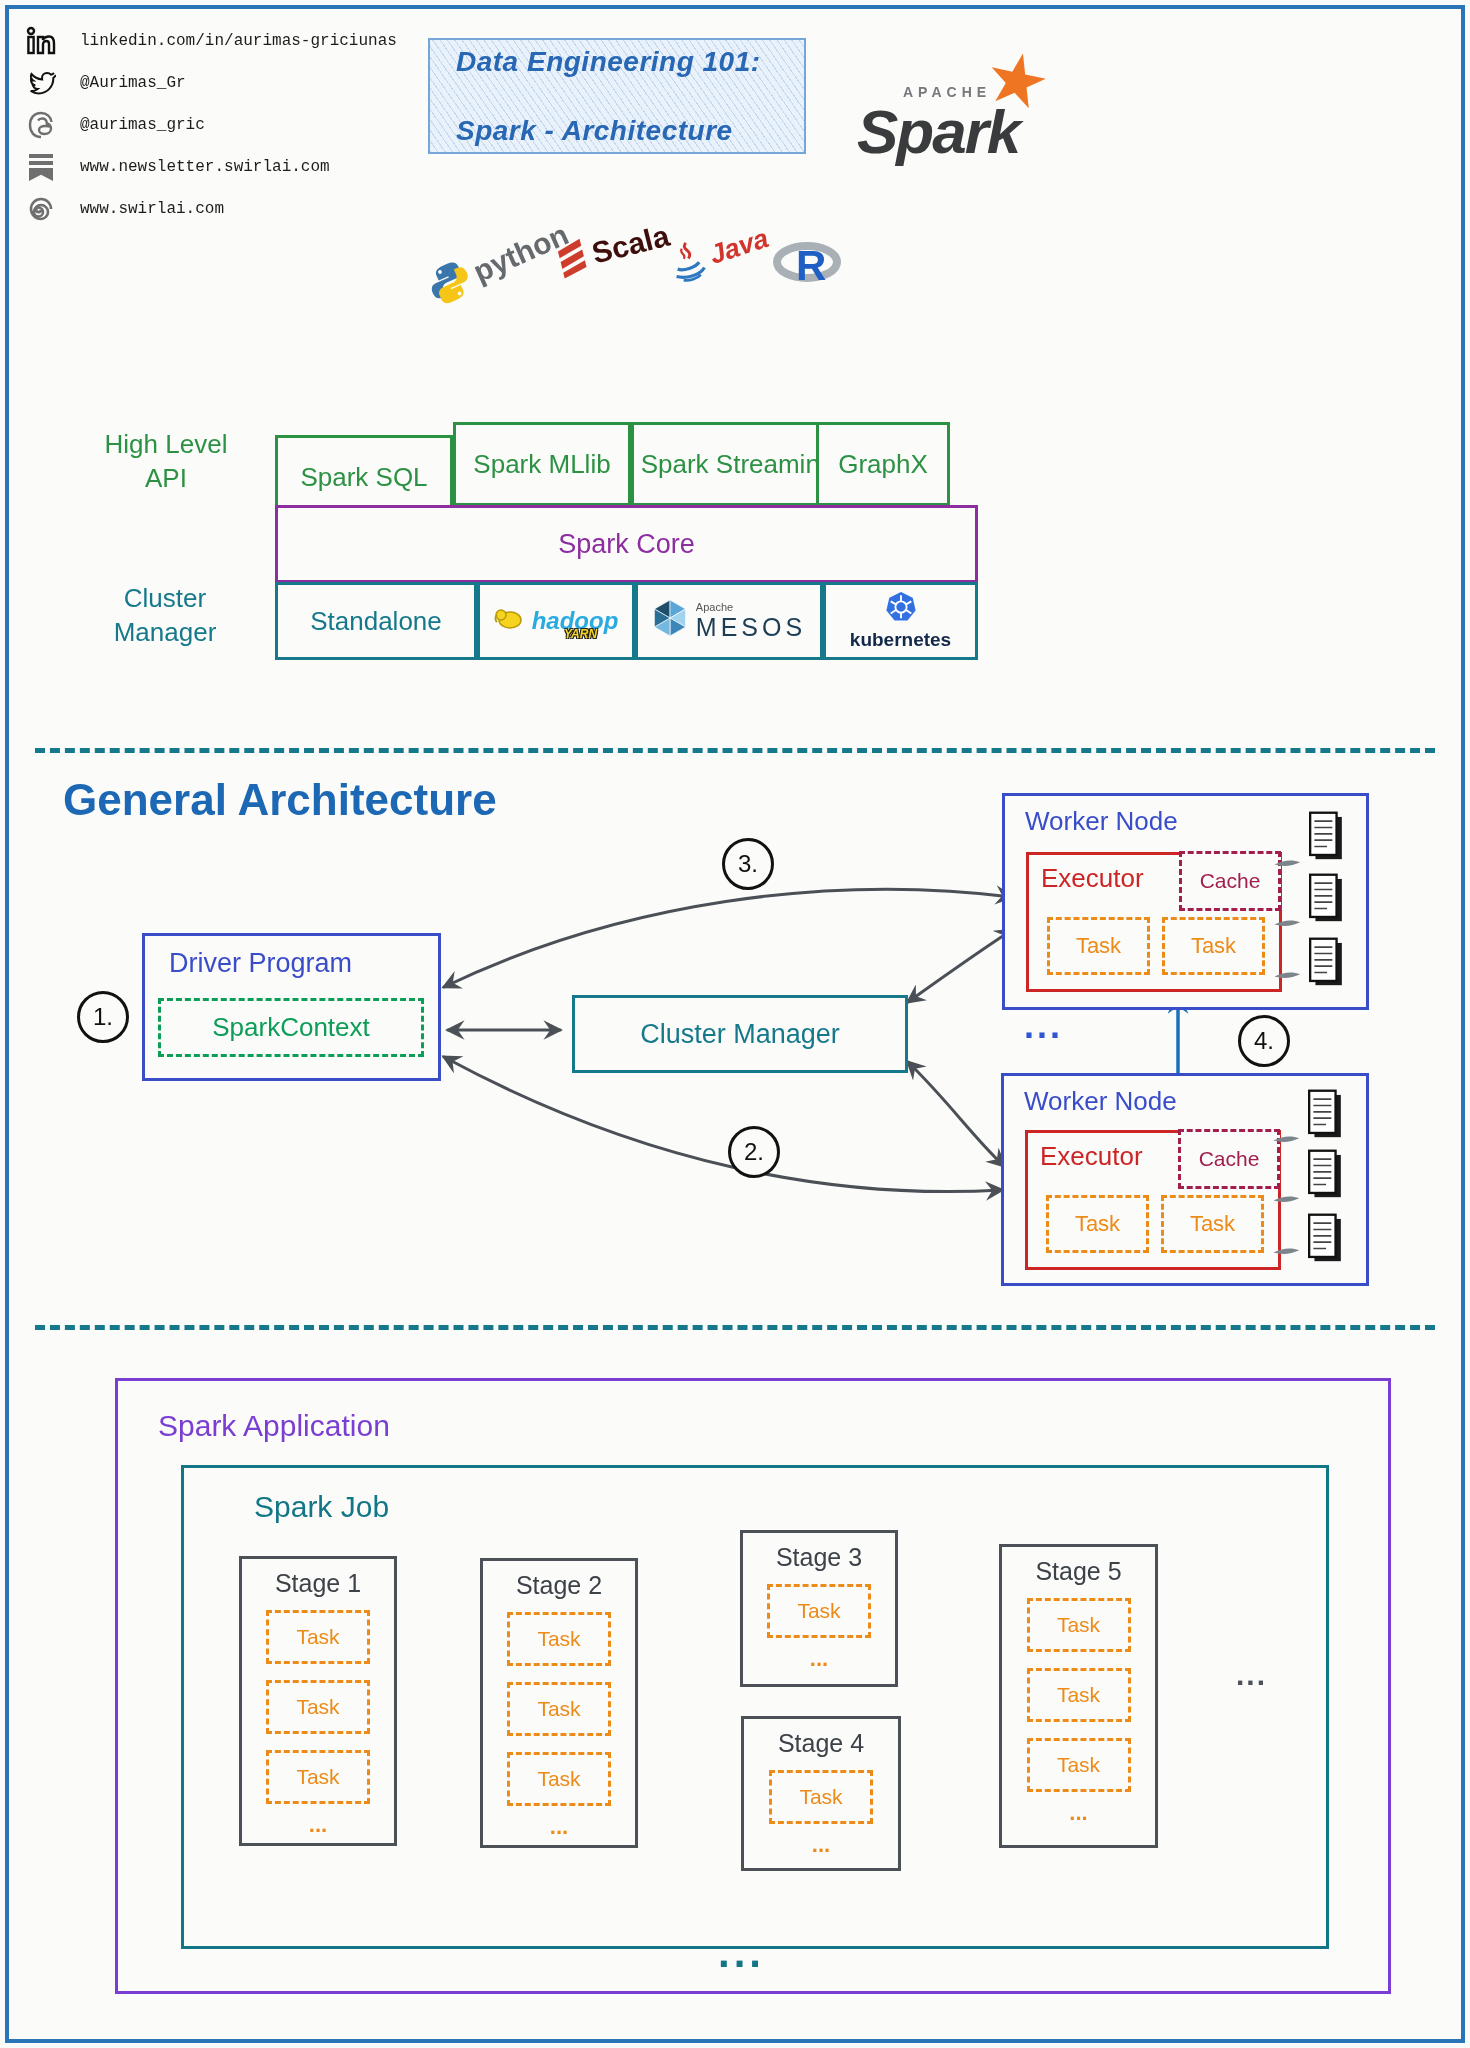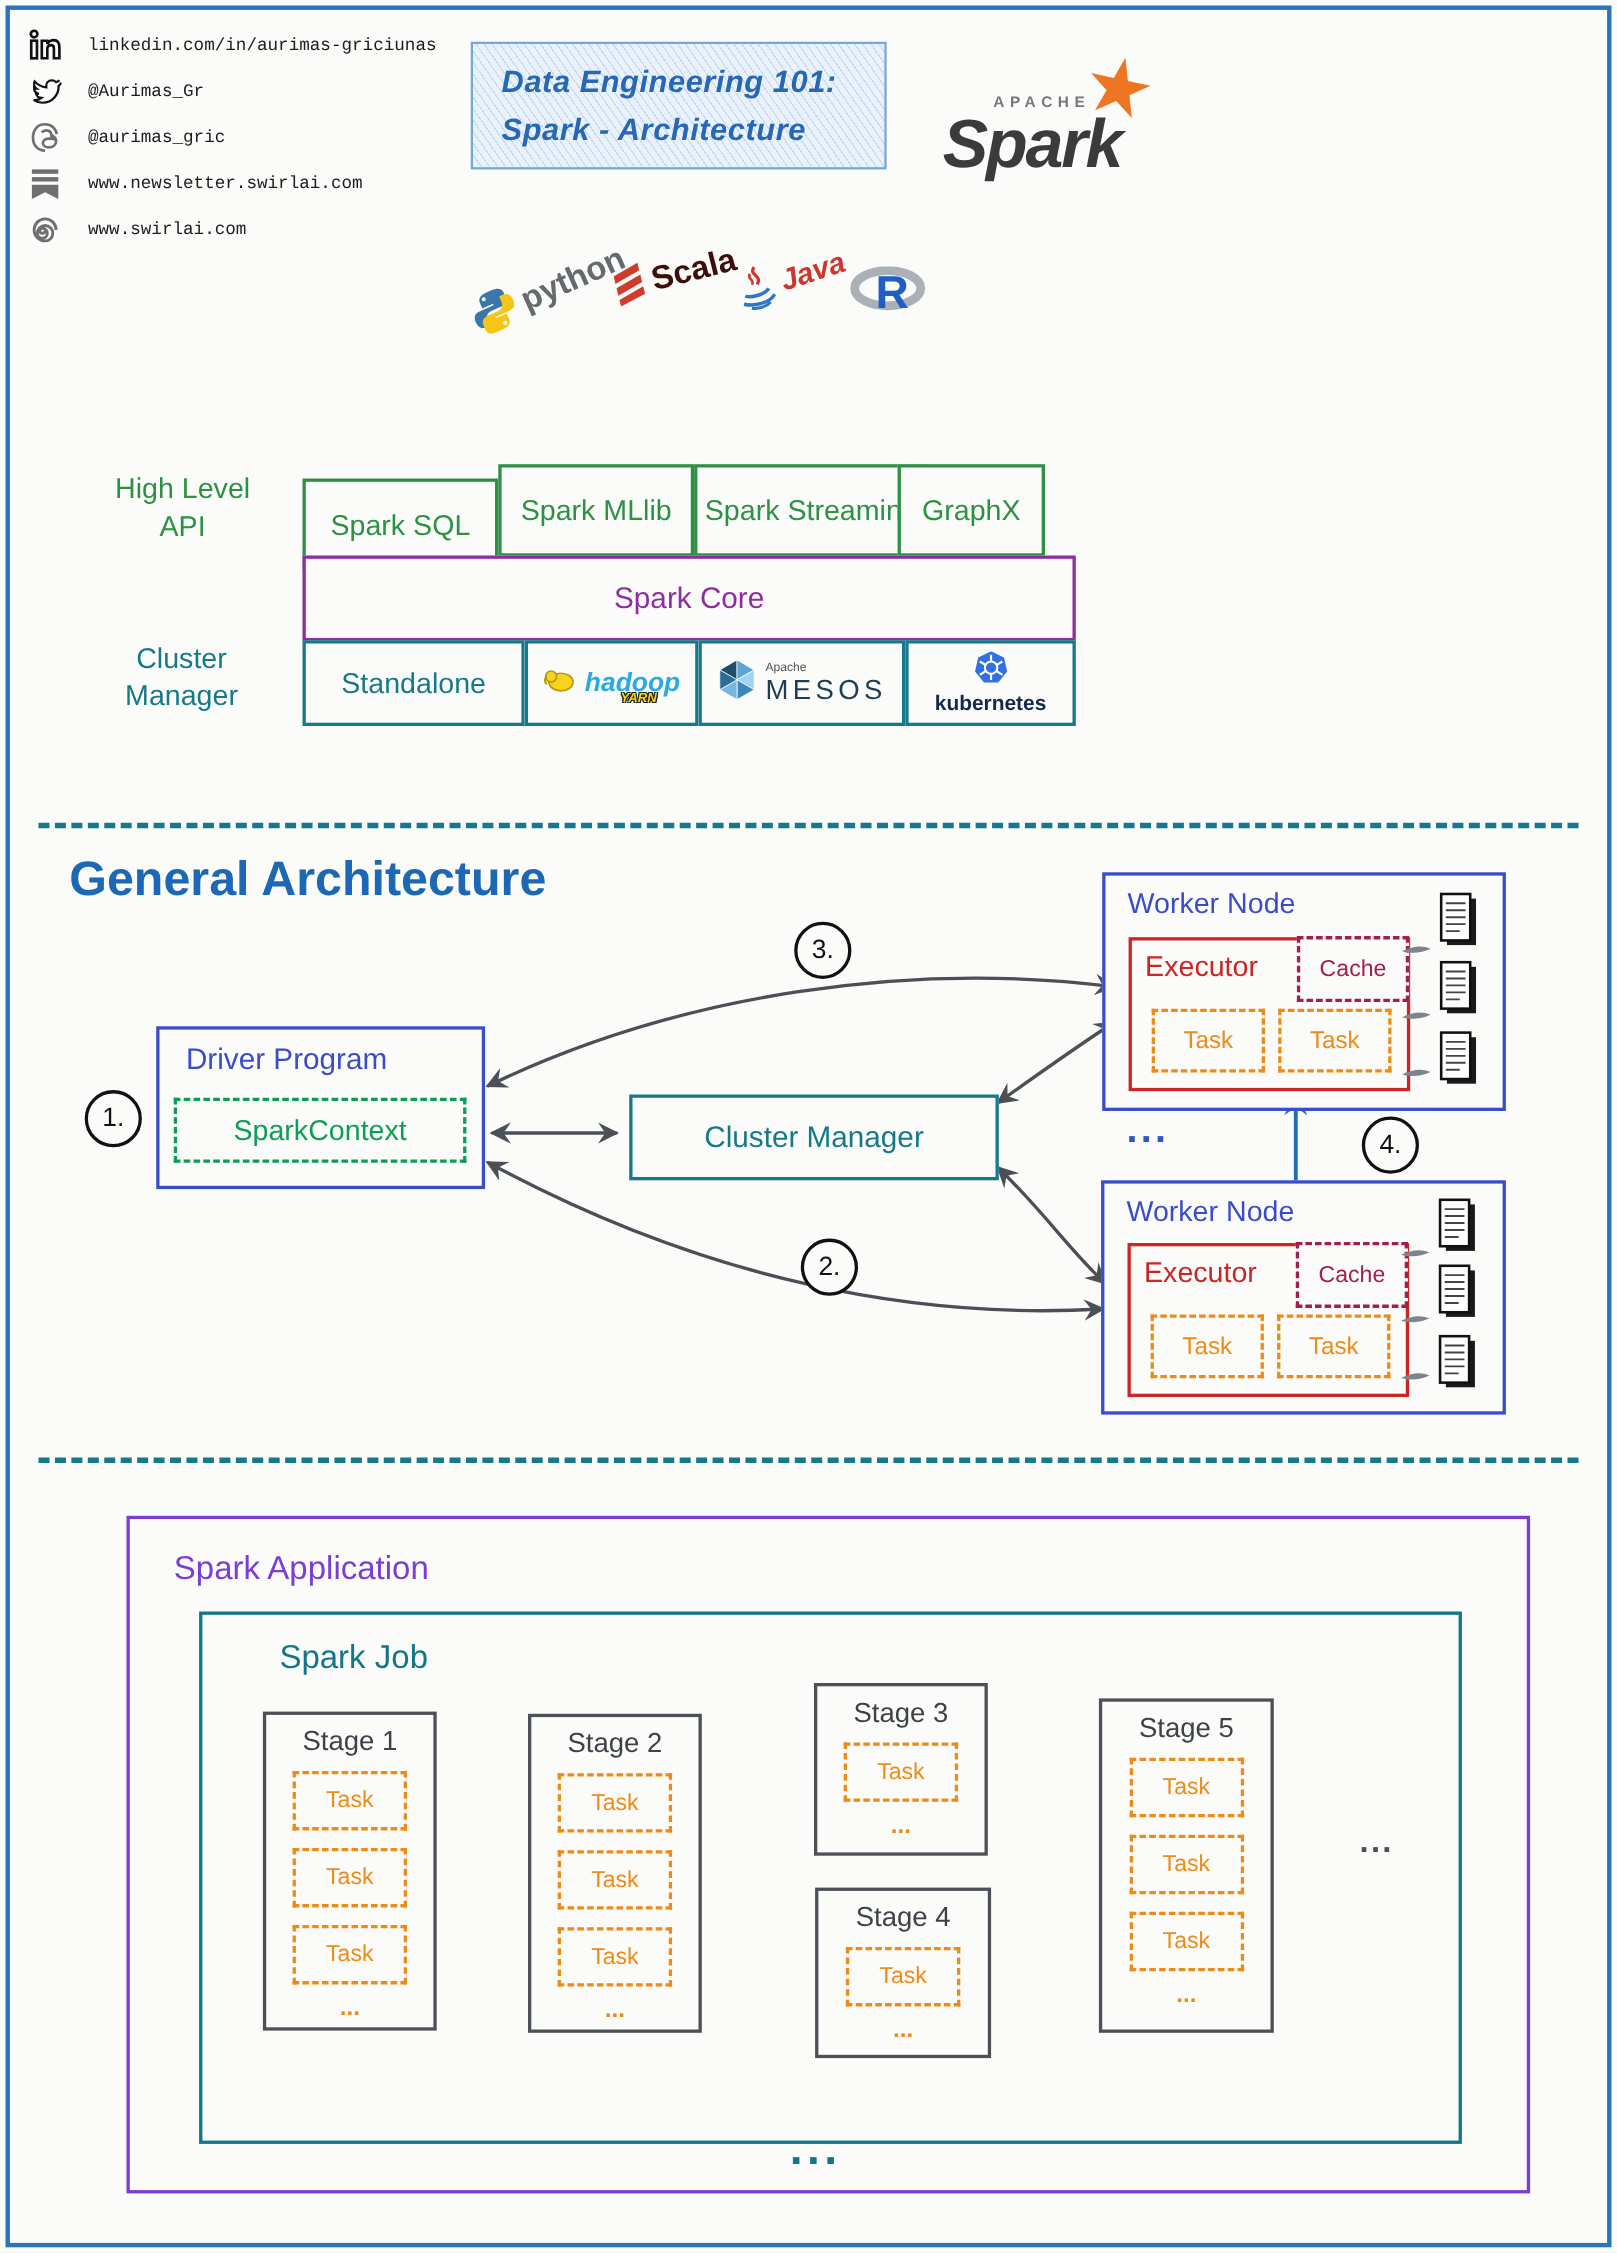--- a/index.html
+++ b/index.html
@@ -119,21 +119,21 @@
     <div class="social-row">
       <span class="sicon">
         <svg width="30" height="30" viewBox="0 0 30 30">
             <path fill="none" stroke="#6f6f6f" stroke-width="2.6" d="M25,15 a10,10 0 1 0 -10,10 a7,7 0 1 0 -7,-7 a4.5,4.5 0 1 0 4.5,-4.5 a2.3,2.3 0 1 0 2.3,2.3"></path>
           </svg>
         </span>
       <span class="txt">www.swirlai.com</span>
     </div>
   </div>
 
-  <div class="abs title-card" style="left:428px;top:38px;width:348px;height:112px;">
+  <div class="abs title-card" style="left:428px;top:38px;width:348px;height:112px;justify-content:space-between;">
     <div class="tline">Data Engineering 101:</div>
     <div class="tline">Spark - Architecture</div>
   </div>
 
   <div class="abs" style="left:855px;top:48px;width:220px;height:120px;">
     <span class="abs spark-star" style="left:130px;top:-4px;transform:rotate(12deg);">★</span>
     <span class="abs apache-word" style="left:48px;top:36px;">APACHE</span>
     <span class="abs spark-word" style="left:2px;top:48px;">Spark</span>
   </div>
 

